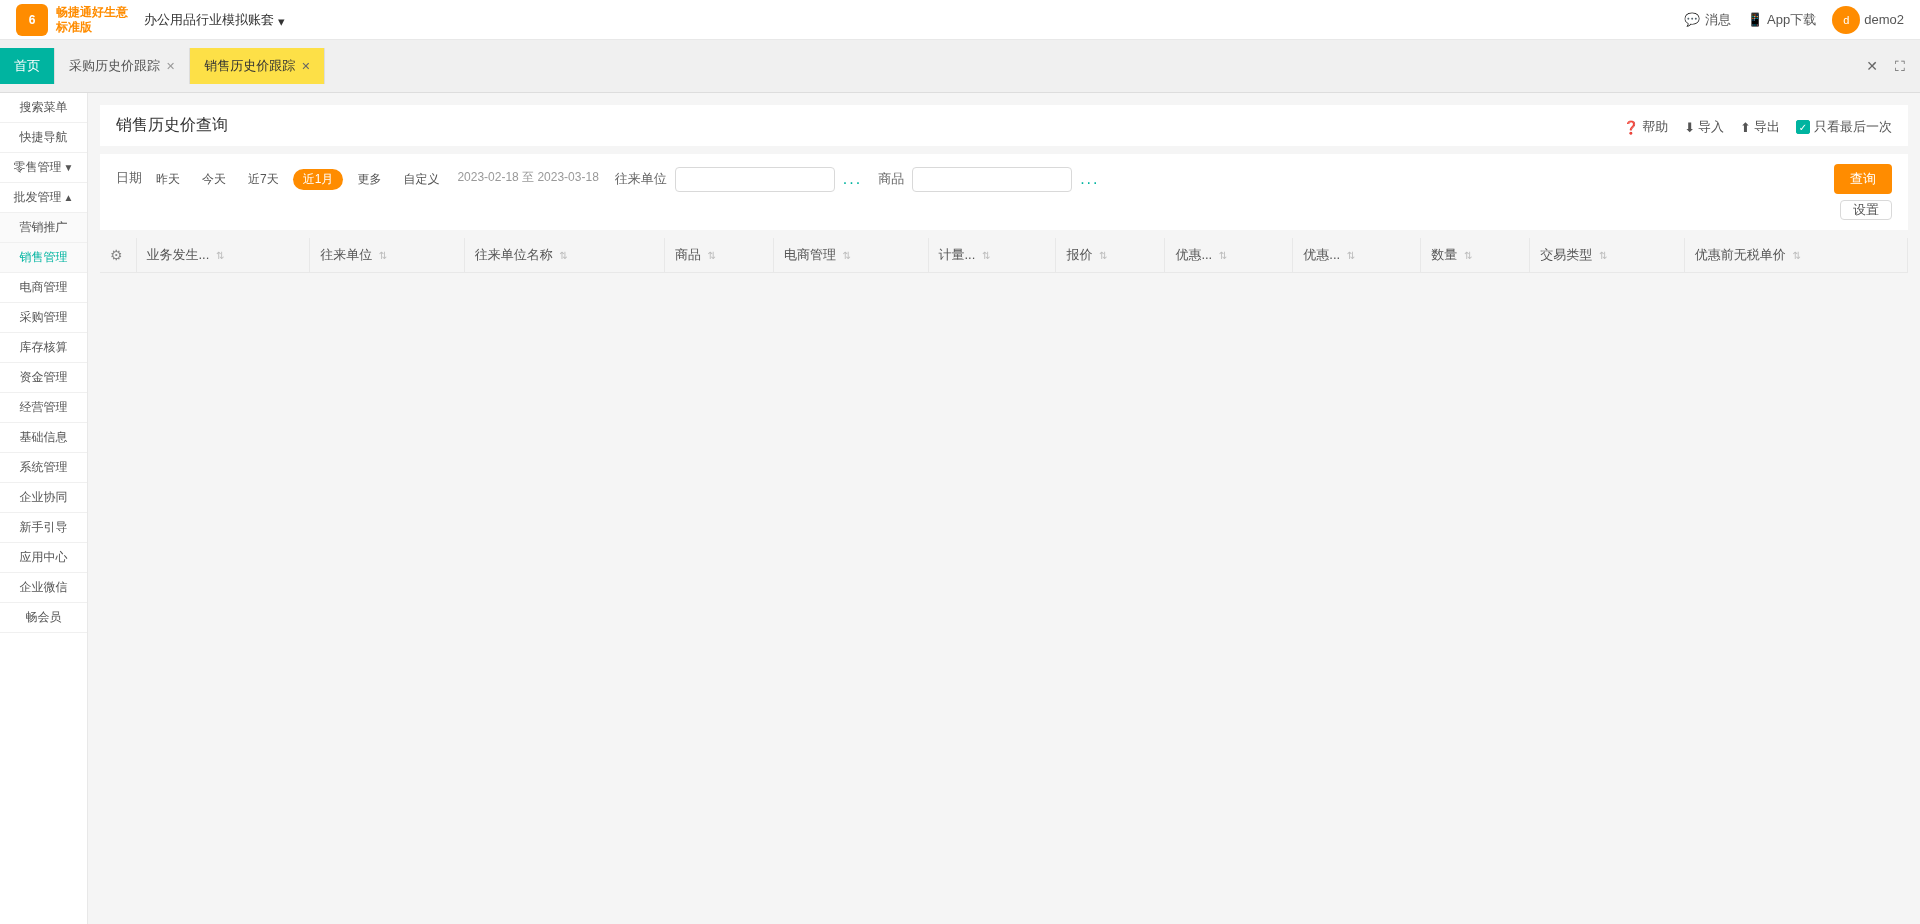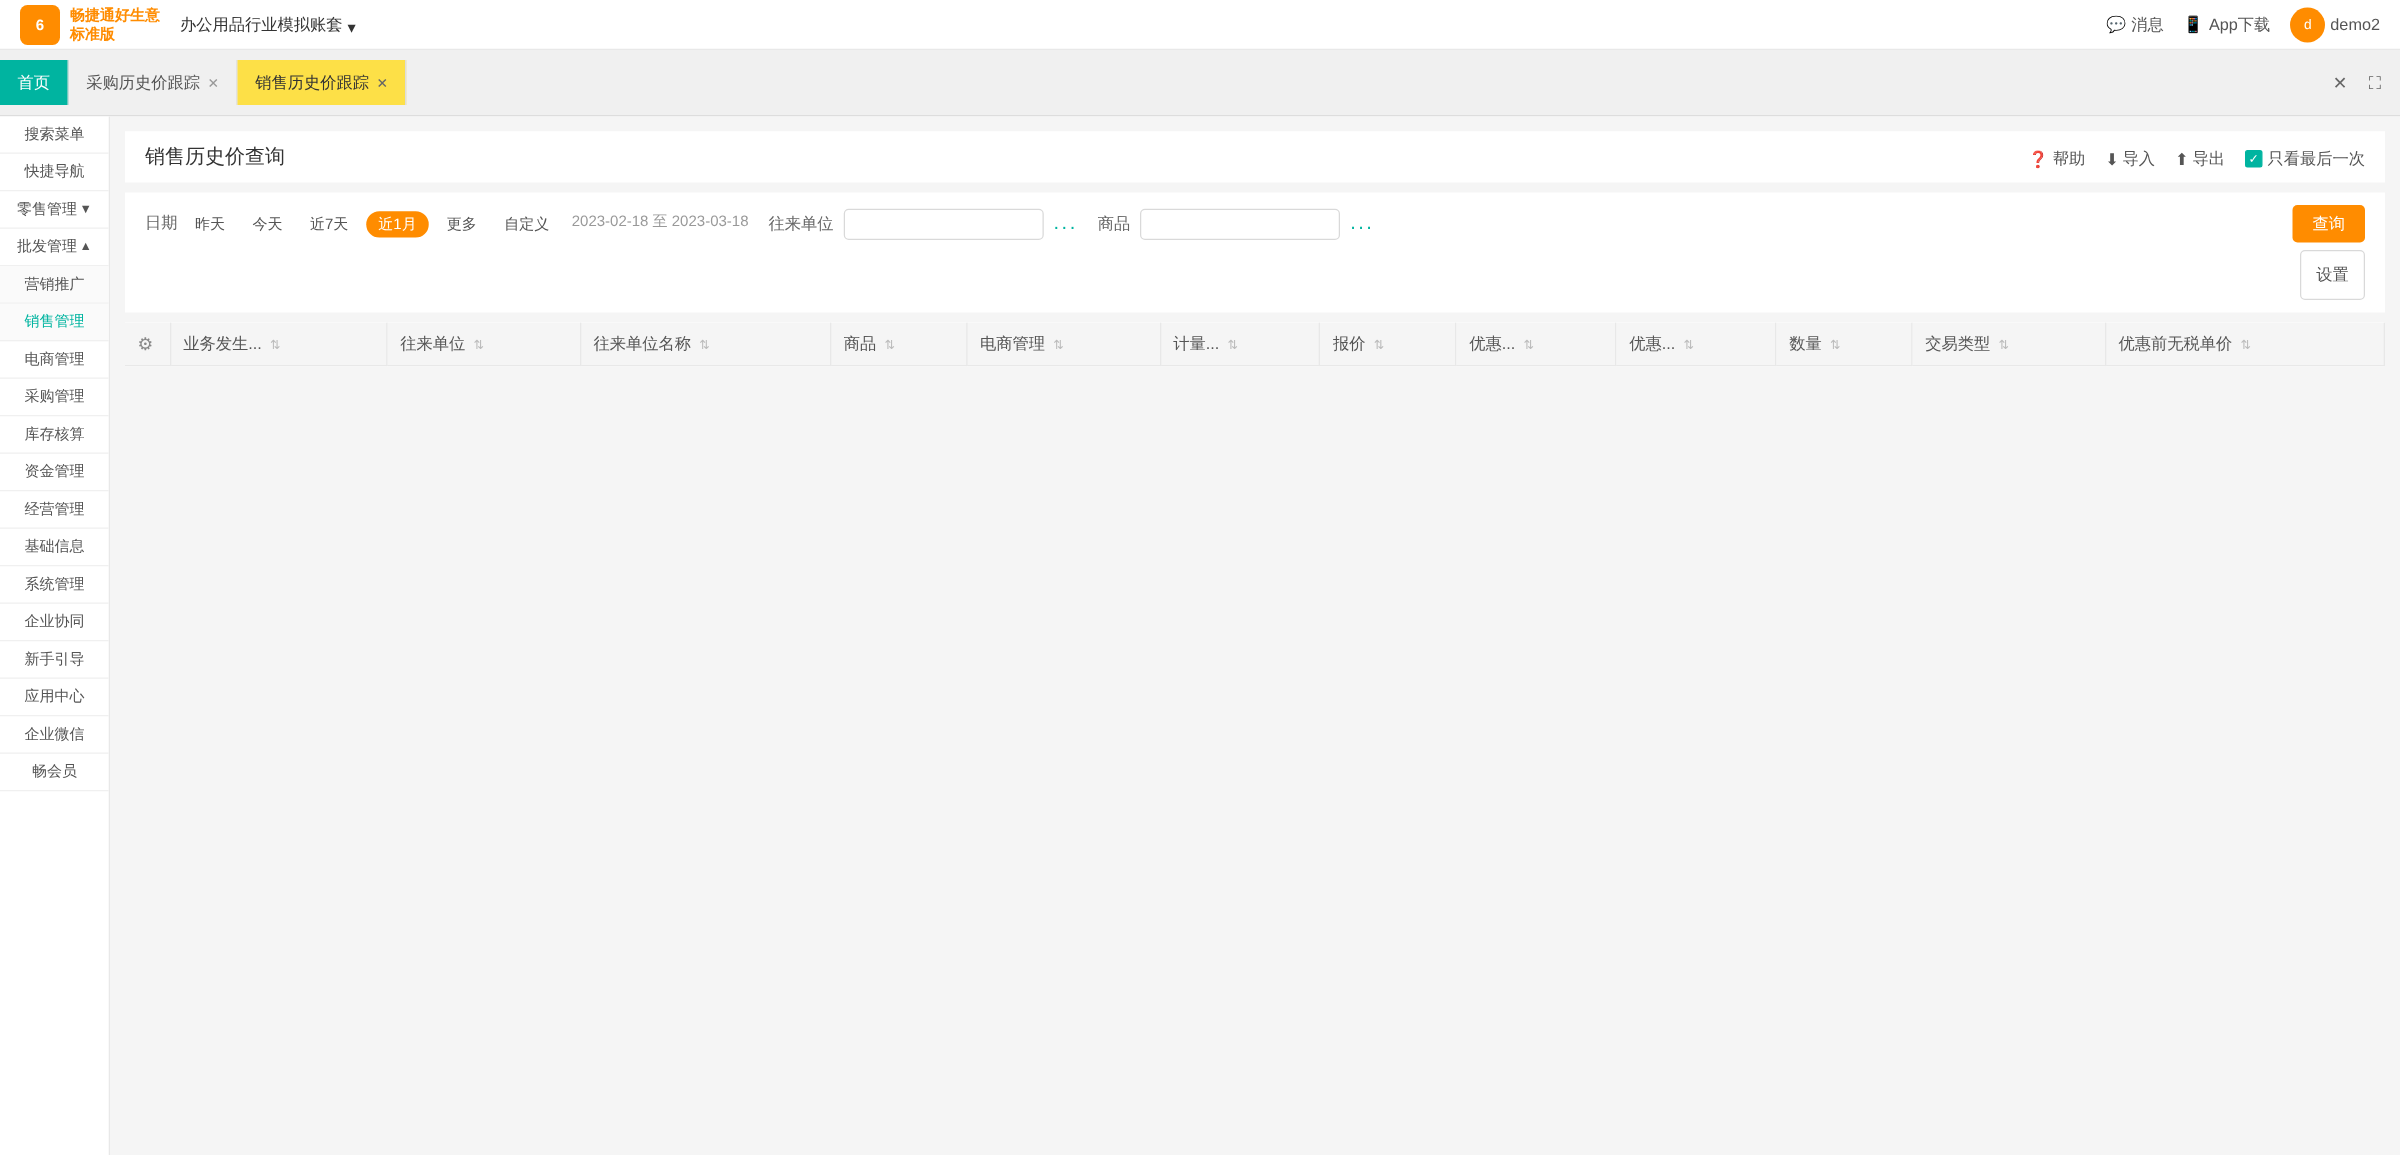--- a/index.html
+++ b/index.html
@@ -52,21 +52,21 @@
     .filter-group { display: flex; align-items: flex-start; gap: 6px; }
     .filter-label { color: #666; font-size: 13px; white-space: nowrap; }
     .date-btn { padding: 2px 8px; font-size: 12px; color: #555; cursor: pointer; border-radius: 3px; }
     .date-btn.active { background: #ff8c00; color: white; border-radius: 12px; padding: 2px 10px; }
     .date-range { font-size: 12px; color: #999; margin-left: 4px; }
     .filter-input-group { display: flex; align-items: center; gap: 8px; }
     .filter-input-label { color: #666; font-size: 13px; white-space: nowrap; }
     .filter-input { border: 1px solid #d9d9d9; border-radius: 4px; padding: 4px 8px; font-size: 13px; color: #333; min-width: 140px; outline: none; }
     .filter-dots { color: #00b4a0; cursor: pointer; font-size: 16px; letter-spacing: 2px; }
     .query-btn { background: #ff8c00; color: white; border: none; border-radius: 4px; padding: 6px 16px; font-size: 13px; cursor: pointer; }
-    .settings-btn { background: #fff; color: #555; border: 1px solid #d9d9d9; border-radius: 4px; padding: 10px 12px; font-size: 13px; cursor: pointer; }
+    .settings-btn { background: #fff; color: #555; border: 1px solid #d9d9d9; border-radius: 4px; padding: 0 12px; font-size: 13px; cursor: pointer; }
     .filter-right { margin-left: auto; display: flex; gap: 8px; align-items: center; }
 
     
     .table-container { background: #fff; overflow-x: auto; }
     .data-table { width: 100%; border-collapse: collapse; font-size: 13px; }
     .data-table th { background: #f5f5f5; border-bottom: 1px solid #e8e8e8; border-right: 1px solid #e8e8e8; padding: 8px 10px; color: #555; font-weight: 500; white-space: nowrap; text-align: left; }
     .data-table th .sort-arrows { color: #bbb; font-size: 10px; margin-left: 3px; }
     .settings-col { width: 36px; text-align: center; }
     .gear-icon { color: #888; cursor: pointer; font-size: 14px; }
 

